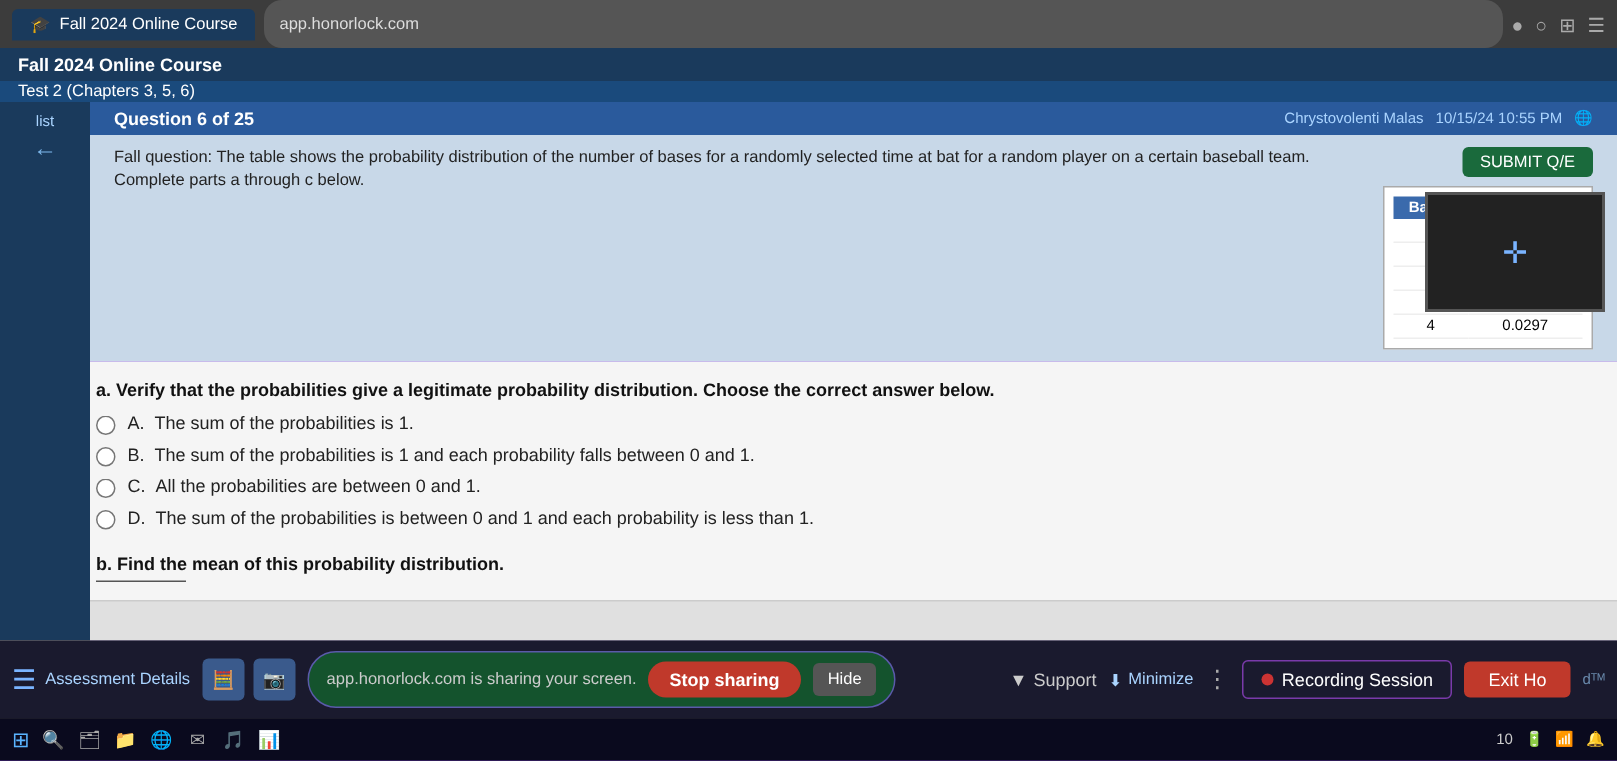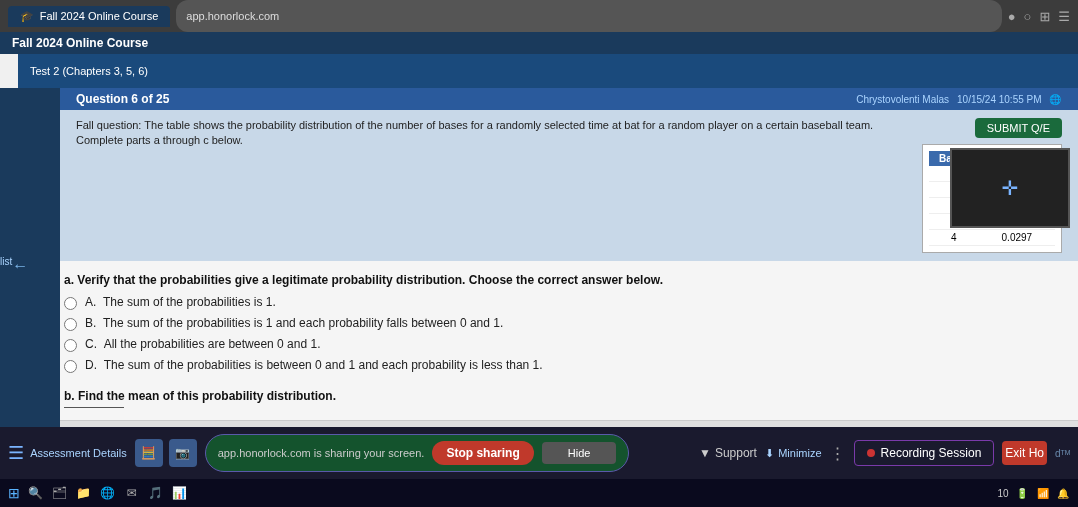--- a/index.html
+++ b/index.html
@@ -80,37 +80,37 @@
       background: #1a3a5c;
       color: #fff;
       padding: 4px 12px;
       font-size: 12px;
       font-weight: bold;
     }
 
     .course-subheader {
       background: #1a4a7c;
       color: #fff;
-      padding: 11px 12px;
-      font-size: 11px;
-      margin-left: 18px;
+      padding: 1px 12px;
+      font-size: 11px;
     }
 
     
     .main-content {
       display: flex;
       flex: 1;
       overflow: hidden;
     }
 
     
     .sidebar {
       width: 60px;
       background: #1a3a5c;
       display: flex;
+      flex-direction: column;
       align-items: center;
       padding-top: 8px;
       color: #fff;
     }
 
     .sidebar-list-label {
       font-size: 10px;
       color: #aad4ff;
       writing-mode: horizontal-tb;
       text-align: center;
@@ -377,21 +377,21 @@
       border-radius: 14px;
       font-size: 12px;
       font-weight: bold;
       cursor: pointer;
     }
 
     .hide-btn {
       background: #555;
       color: #fff;
       border: none;
-      padding: 5px 26px;
+      padding: 5px 10px;
       border-radius: 4px;
       font-size: 11px;
       cursor: pointer;
     }
 
     .taskbar-right {
       margin-left: auto;
       display: flex;
       align-items: center;
       gap: 8px;
@@ -430,21 +430,21 @@
       height: 8px;
       border-radius: 50%;
       background: #cc3333;
       display: inline-block;
     }
 
     .exit-btn {
       background: #c0392b;
       color: #fff;
       border: none;
-      padding: 5px 3px;
+      padding: 5px 16px;
       border-radius: 4px;
       font-size: 12px;
       cursor: pointer;
     }
 
     
     .win-taskbar {
       background: #0a0a1e;
       height: 28px;
       display: flex;

